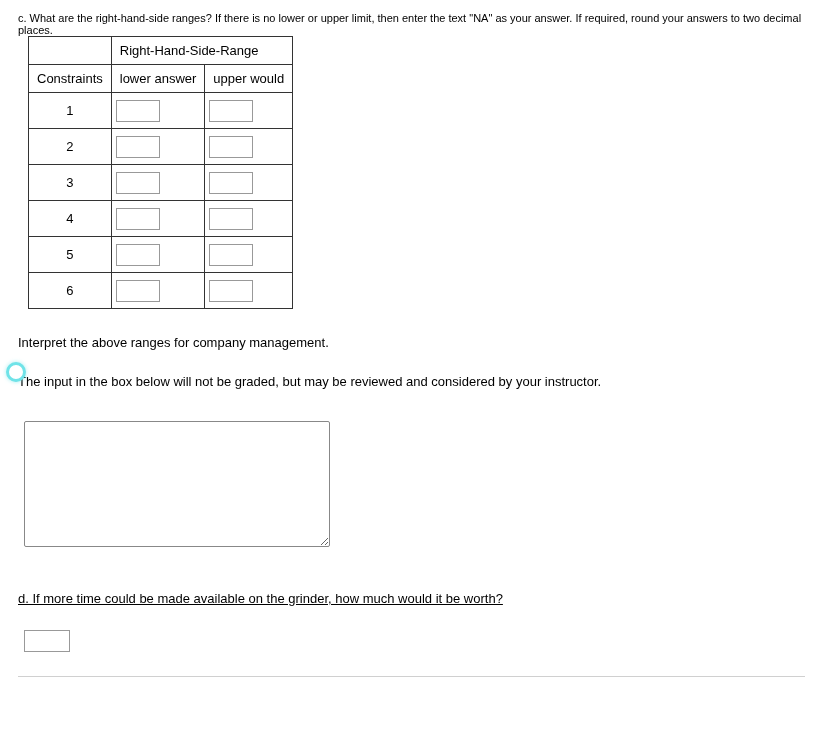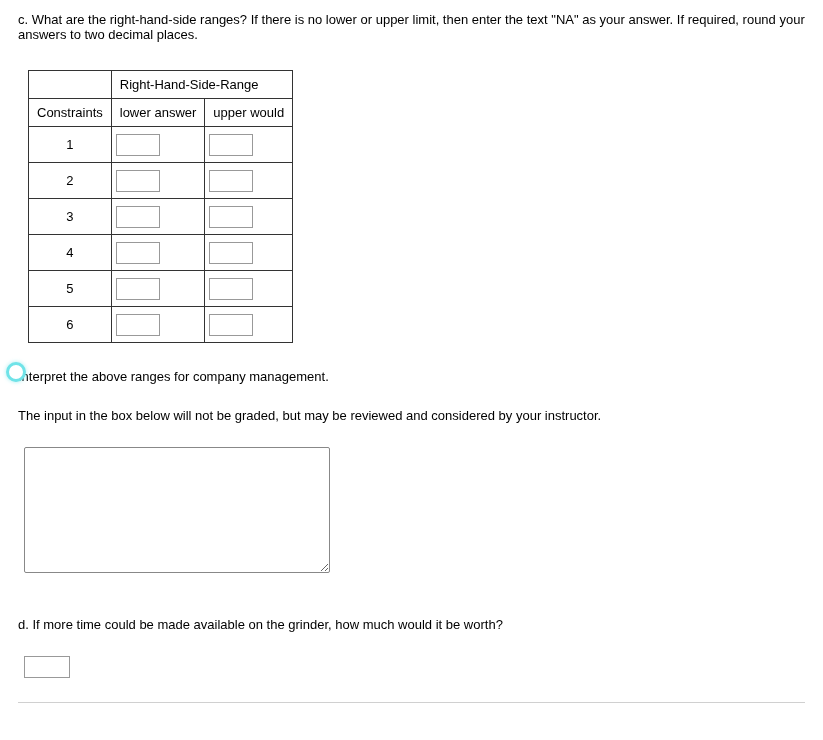--- a/index.html
+++ b/index.html
@@ -8,22 +8,21 @@
     body {
       font-family: Arial, Helvetica, sans-serif;
       font-size: 13px;
       color: #000;
       margin: 0;
       padding: 12px 18px;
       background: #fff;
       width: 823px;
     }
     .question-text {
-      margin-bottom: 28px;
-      font-size: 13px;
+      font-size: 11px;
     }
     .table-wrapper {
       margin-left: 10px;
       margin-bottom: 26px;
     }
     table.rhs {
       border-collapse: collapse;
     }
     table.rhs th, table.rhs td {
       border: 1px solid #333;
@@ -54,36 +53,37 @@
       background: #fff;
       font-family: inherit;
       font-size: 13px;
       padding: 2px 3px;
     }
     .interpret-text {
       margin-bottom: 24px;
       margin-left: 0;
     }
     .note-text {
-      margin-bottom: 24px;
+      margin-bottom: 32px;
     }
     .essay-box {
       width: 306px;
       height: 126px;
       border: 1px solid #888;
       border-radius: 2px;
       resize: both;
       font-family: inherit;
       font-size: 13px;
       padding: 6px;
       margin-left: 6px;
       display: block;
     }
     .part-d {
       margin-top: 44px;
+      text-decoration: underline;
     }
     .part-d-text {
       margin-bottom: 24px;
     }
     .d-input {
       width: 46px;
       height: 22px;
       border: 1px solid #999;
       background: #fff;
       font-family: inherit;

